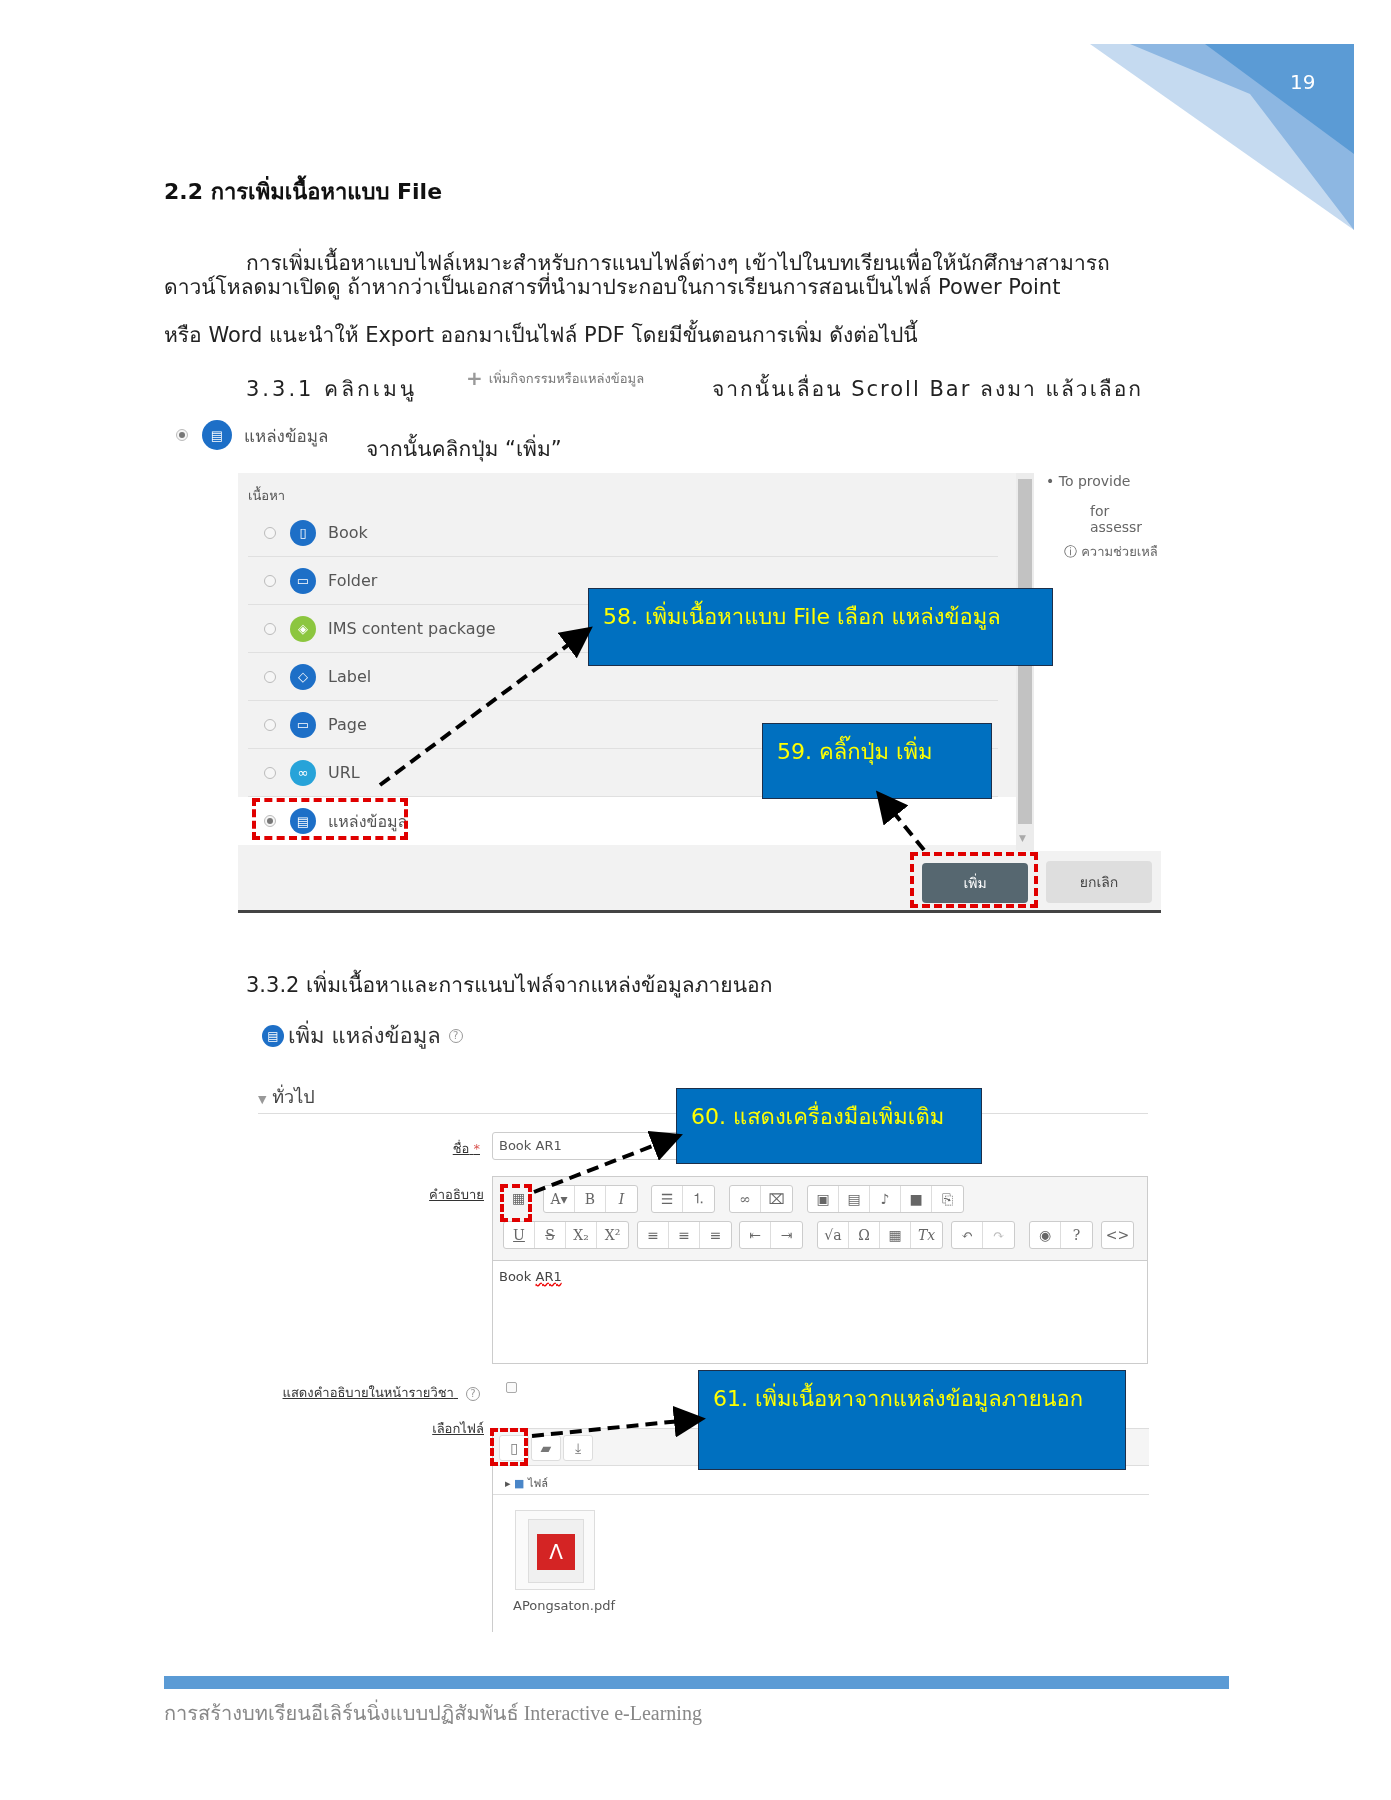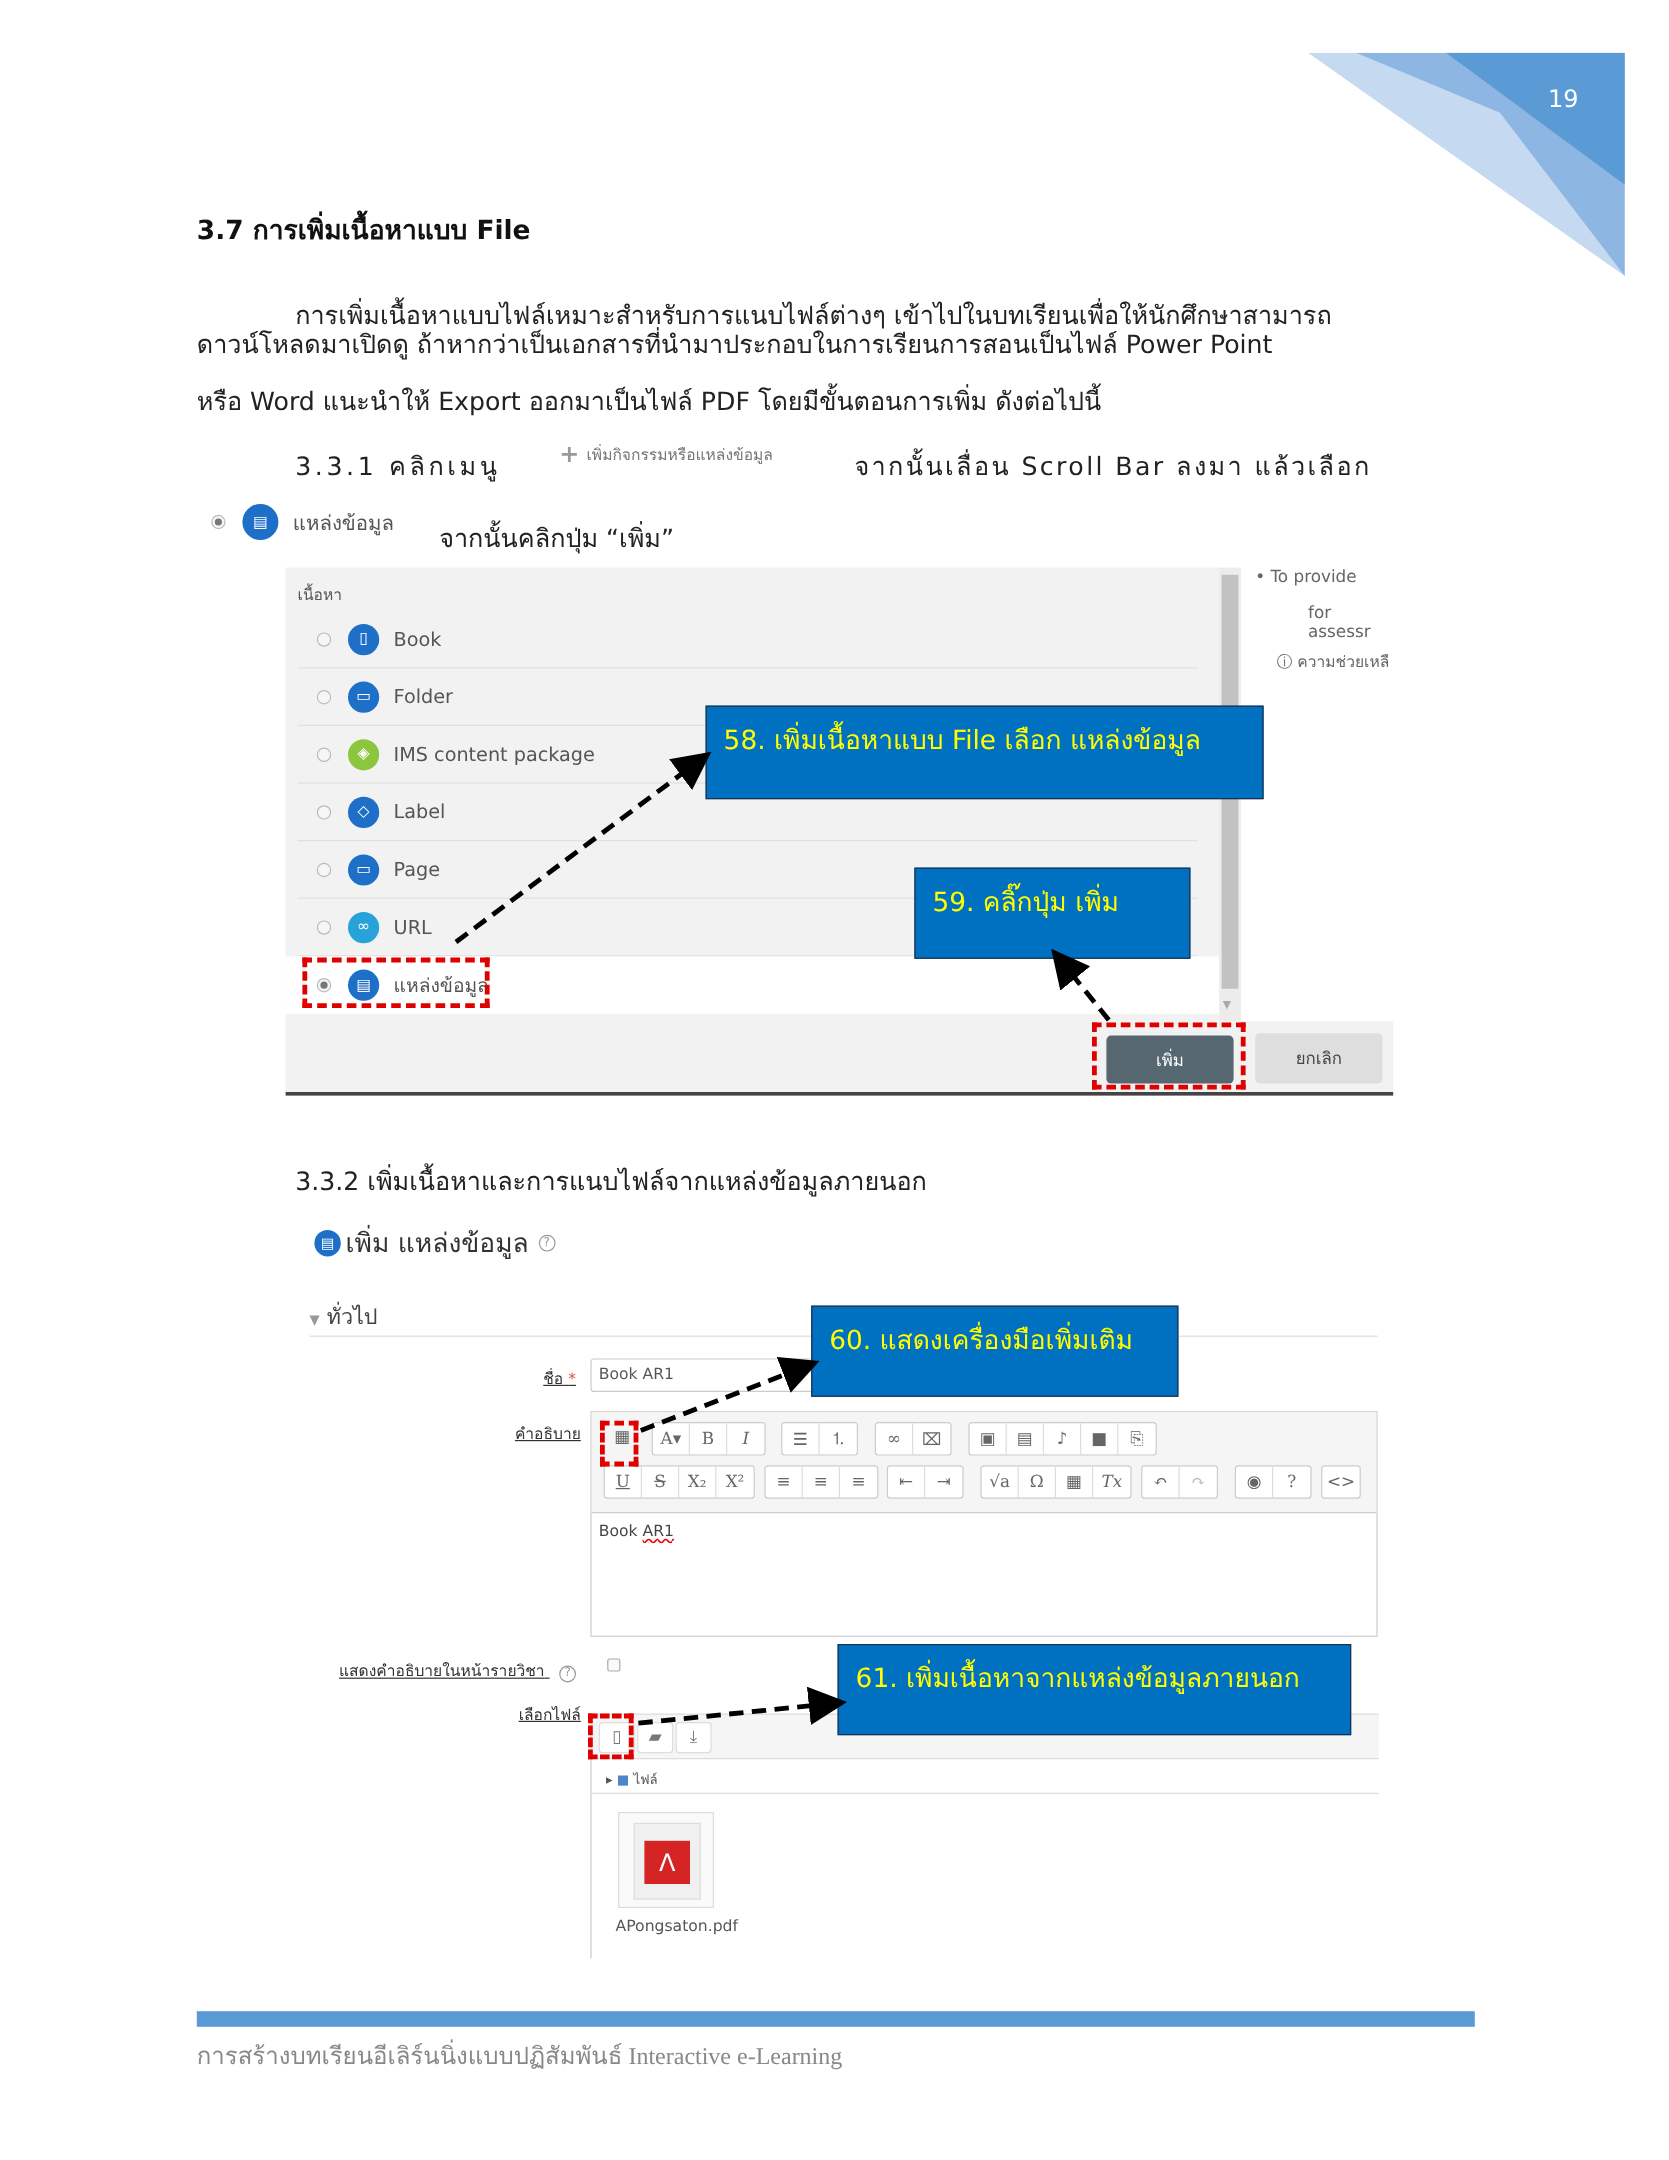--- a/index.html
+++ b/index.html
@@ -65,21 +65,21 @@
 </head>
 <body>
 
 <svg class="corner" viewBox="0 0 264 186">
   <polygon points="0,0 264,0 264,186" fill="#c5daf0"></polygon>
   <polygon points="40,0 264,0 264,186 160,50" fill="#8db7e2"></polygon>
   <polygon points="115,0 264,0 264,110" fill="#5b9bd5"></polygon>
 </svg>
 <div class="page-num">19</div>
 
-<div class="abs h-section">3.7  การเพิ่มเนื้อหาแบบ File</div>
+<div class="abs h-section">2.2  การเพิ่มเนื้อหาแบบ File</div>
 
 <div class="abs para" style="left:246px; top:222px;margin-top:24px;">การเพิ่มเนื้อหาแบบไฟล์เหมาะสำหรับการแนบไฟล์ต่างๆ เข้าไปในบทเรียนเพื่อให้นักศึกษาสามารถ</div>
 <div class="abs para" style="top:270px;">ดาวน์โหลดมาเปิดดู ถ้าหากว่าเป็นเอกสารที่นำมาประกอบในการเรียนการสอนเป็นไฟล์ Power Point</div>
 <div class="abs para" style="top:318px;">หรือ Word แนะนำให้ Export ออกมาเป็นไฟล์ PDF โดยมีขั้นตอนการเพิ่ม ดังต่อไปนี้</div>
 
 <div class="abs para" style="left:246px; top:372px; letter-spacing:3px;">3.3.1 คลิกเมนู</div>
 <div class="abs" style="left:466px; top:366px; display:flex; align-items:center;">
   <span style="font-size:20px; color:#999; font-weight:bold; margin-right:6px;">+</span>
   <span class="small-ui">เพิ่มกิจกรรมหรือแหล่งข้อมูล</span>
 </div>
@@ -255,21 +255,21 @@
       <div class="pdf-red">ᐱ</div>
     </div>
   </div>
   <div class="pdf-name">APongsaton.pdf</div>
 </div>
 
 <div class="red-box" style="left:500px; top:1184px; width:32px; height:38px;"></div>
 <div class="red-box" style="left:490px; top:1428px; width:38px; height:38px;"></div>
 
 <div class="callout" style="left:676px; top:1088px; width:306px; height:76px;">60. แสดงเครื่องมือเพิ่มเติม</div>
-<div class="callout" style="left:698px; top:1370px; width:428px; height:76px;">61. เพิ่มเนื้อหาจากแหล่งข้อมูลภายนอก</div>
+<div class="callout" style="left:698px; top:1370px; width:428px; height:100px;">61. เพิ่มเนื้อหาจากแหล่งข้อมูลภายนอก</div>
 
 <svg class="arrows">
   <defs>
     <marker id="ah" markerWidth="8" markerHeight="8" refX="4" refY="4" orient="auto">
       <path d="M0,0 L8,4 L0,8 z" fill="#000"></path>
     </marker>
   </defs>
   <line x1="380" y1="785" x2="580" y2="636" stroke="#000" stroke-width="4" stroke-dasharray="12,7" marker-end="url(#ah)"></line>
   <line x1="924" y1="850" x2="886" y2="803" stroke="#000" stroke-width="4" stroke-dasharray="12,7" marker-end="url(#ah)"></line>
   <line x1="534" y1="1192" x2="668" y2="1140" stroke="#000" stroke-width="4" stroke-dasharray="12,7" marker-end="url(#ah)"></line>

